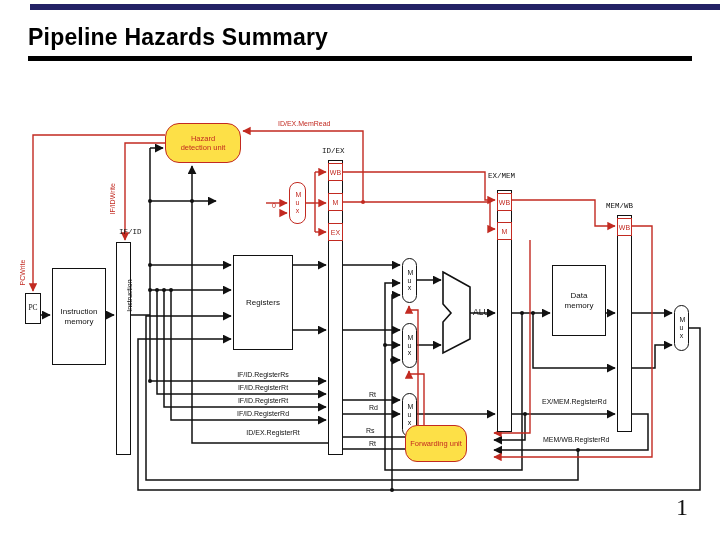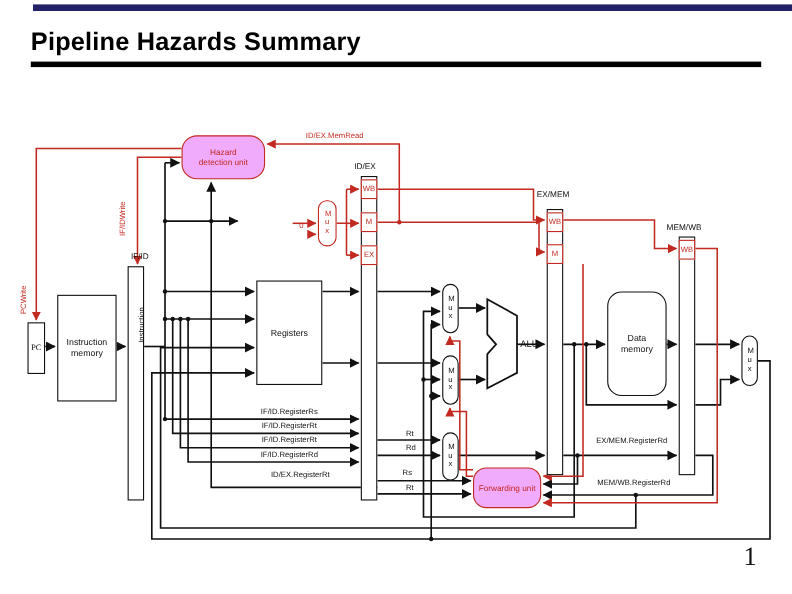--- a/index.html
+++ b/index.html
@@ -8,25 +8,25 @@
   .topbar{position:absolute;left:30px;top:4px;width:690px;height:6px;background:#232266;}
   .title{position:absolute;left:28px;top:24px;font-size:23px;font-weight:bold;color:#000;letter-spacing:.2px;}
   .rule{position:absolute;left:28px;top:56px;width:664px;height:5px;background:#000;}
   .pagenum{position:absolute;left:676px;top:494px;font-size:24px;font-family:"Liberation Serif",serif;color:#111;}
   .comp{position:absolute;box-sizing:border-box;border:1.6px solid #111;background:#fff;
         display:flex;align-items:center;justify-content:center;text-align:center;
         font-size:8px;color:#111;line-height:1.15;}
   .latch{position:absolute;box-sizing:border-box;border:1.6px solid #111;background:#fff;}
   .stagebox{position:absolute;box-sizing:border-box;border:1.4px solid #c22a21;background:#fff;
             color:#c22a21;font-size:7px;display:flex;align-items:center;justify-content:center;}
-  .latchlabel{position:absolute;font-size:7.5px;color:#111;}
+  .latchlabel{position:absolute;font-size:7.5px;color:#111;font-family:Liberation Mono, monospace;}
   .mux{position:absolute;box-sizing:border-box;border:1.6px solid #111;border-radius:8px;background:#fff;
        display:flex;align-items:center;justify-content:center;}
   .mux .ml{width:1ch;font-size:7px;word-break:break-all;line-height:1.1;text-align:center;color:#111;}
-  .redunit{position:absolute;box-sizing:border-box;border:1.5px solid #c22a21;border-radius:14px;background:#f0abfc;
+  .redunit{position:absolute;box-sizing:border-box;border:1.5px solid #c22a21;border-radius:14px;background:#fde047;
            display:flex;align-items:center;justify-content:center;text-align:center;
            color:#c22a21;font-size:7.5px;line-height:1.2;}
   .oval{border-radius:50%;}
   .wl{position:absolute;font-size:7px;color:#111;white-space:nowrap;}
   .wl.red{color:#c22a21;}
   .wl.c{text-align:center;}
   .vlabel{position:absolute;font-size:7px;white-space:nowrap;transform:rotate(-90deg);transform-origin:center;}
   .alu-label{position:absolute;font-size:8.5px;color:#111;}
   svg{position:absolute;left:0;top:0;}
 </style>
@@ -119,21 +119,21 @@
         <circle cx="533" cy="313" r="2"></circle>
       <circle cx="385" cy="345" r="2"></circle>
         <circle cx="392" cy="360" r="2"></circle>
       <circle cx="392" cy="490" r="2"></circle>
         <circle cx="525" cy="414" r="2"></circle>
       <circle cx="578" cy="450" r="2"></circle>
       <circle cx="363" cy="202" r="2" fill="#c22a21"></circle>
     </g>
   </svg>
 
-  <div class="comp" style="left:25px;top:293px;width:16px;height:47px;font-size:7.5px;font-family:Liberation Serif, serif;">
+  <div class="comp" style="left:25px;top:293px;width:16px;height:31px;font-size:7.5px;font-family:Liberation Serif, serif;">
       <span>PC</span>
     </div>
 
   <div class="comp" style="left:52px;top:268px;width:54px;height:97px;">
       <span style="width:46px;">Instruction memory</span>
     </div>
 
   <div class="latch" style="left:116px;top:242px;width:15px;height:213px;"></div>
   <div class="latchlabel" style="left:119px;top:228px;">IF/ID</div>
   <div class="vlabel" style="left:113px;top:292px;color:#111;">Instruction</div>
@@ -180,35 +180,35 @@
 
   <div class="latch" style="left:497px;top:190px;width:15px;height:242px;"></div>
   <div class="latchlabel" style="left:488px;top:172px;">EX/MEM</div>
   <div class="stagebox" style="left:497px;top:193px;width:15px;height:18px;">
       <span>WB</span>
     </div>
   <div class="stagebox" style="left:497px;top:222px;width:15px;height:18px;">
       <span>M</span>
     </div>
 
-  <div class="comp" style="left:552px;top:265px;width:54px;height:95px;border-radius:13px;">
+  <div class="comp" style="left:552px;top:265px;width:54px;height:71px;">
       <span style="width:40px;">Data memory</span>
     </div>
 
   <div class="latch" style="left:617px;top:215px;width:15px;height:217px;"></div>
   <div class="latchlabel" style="left:606px;top:202px;text-align:right;">MEM/WB</div>
   <div class="stagebox" style="left:617px;top:218px;width:15px;height:18px;">
       <span>WB</span>
     </div>
 
   <div class="mux" style="left:674px;top:305px;width:15px;height:46px;">
       <span class="ml">Mux</span>
     </div>
 
-  <div class="redunit" style="left:430px;top:425px;width:62px;height:37px;border-radius:12px;">
+  <div class="redunit" style="left:405px;top:425px;width:62px;height:37px;border-radius:12px;">
       <span style="width:52px;">Forwarding unit</span>
     </div>
 
   <div class="wl red" style="left:278px;top:120px;">ID/EX.MemRead</div>
   <div class="vlabel" style="left:86px;top:185px;width:52px;color:#c22a21;">IF/IDWrite</div>
   <div class="vlabel" style="left:3px;top:263px;width:38px;color:#c22a21;">PCWrite</div>
   <div class="wl red" style="left:272px;top:202px;">0</div>
 
   <div class="wl c" style="left:228px;top:371px;width:70px;">IF/ID.RegisterRs</div>
   <div class="wl c" style="left:228px;top:384px;width:70px;">IF/ID.RegisterRt</div>

